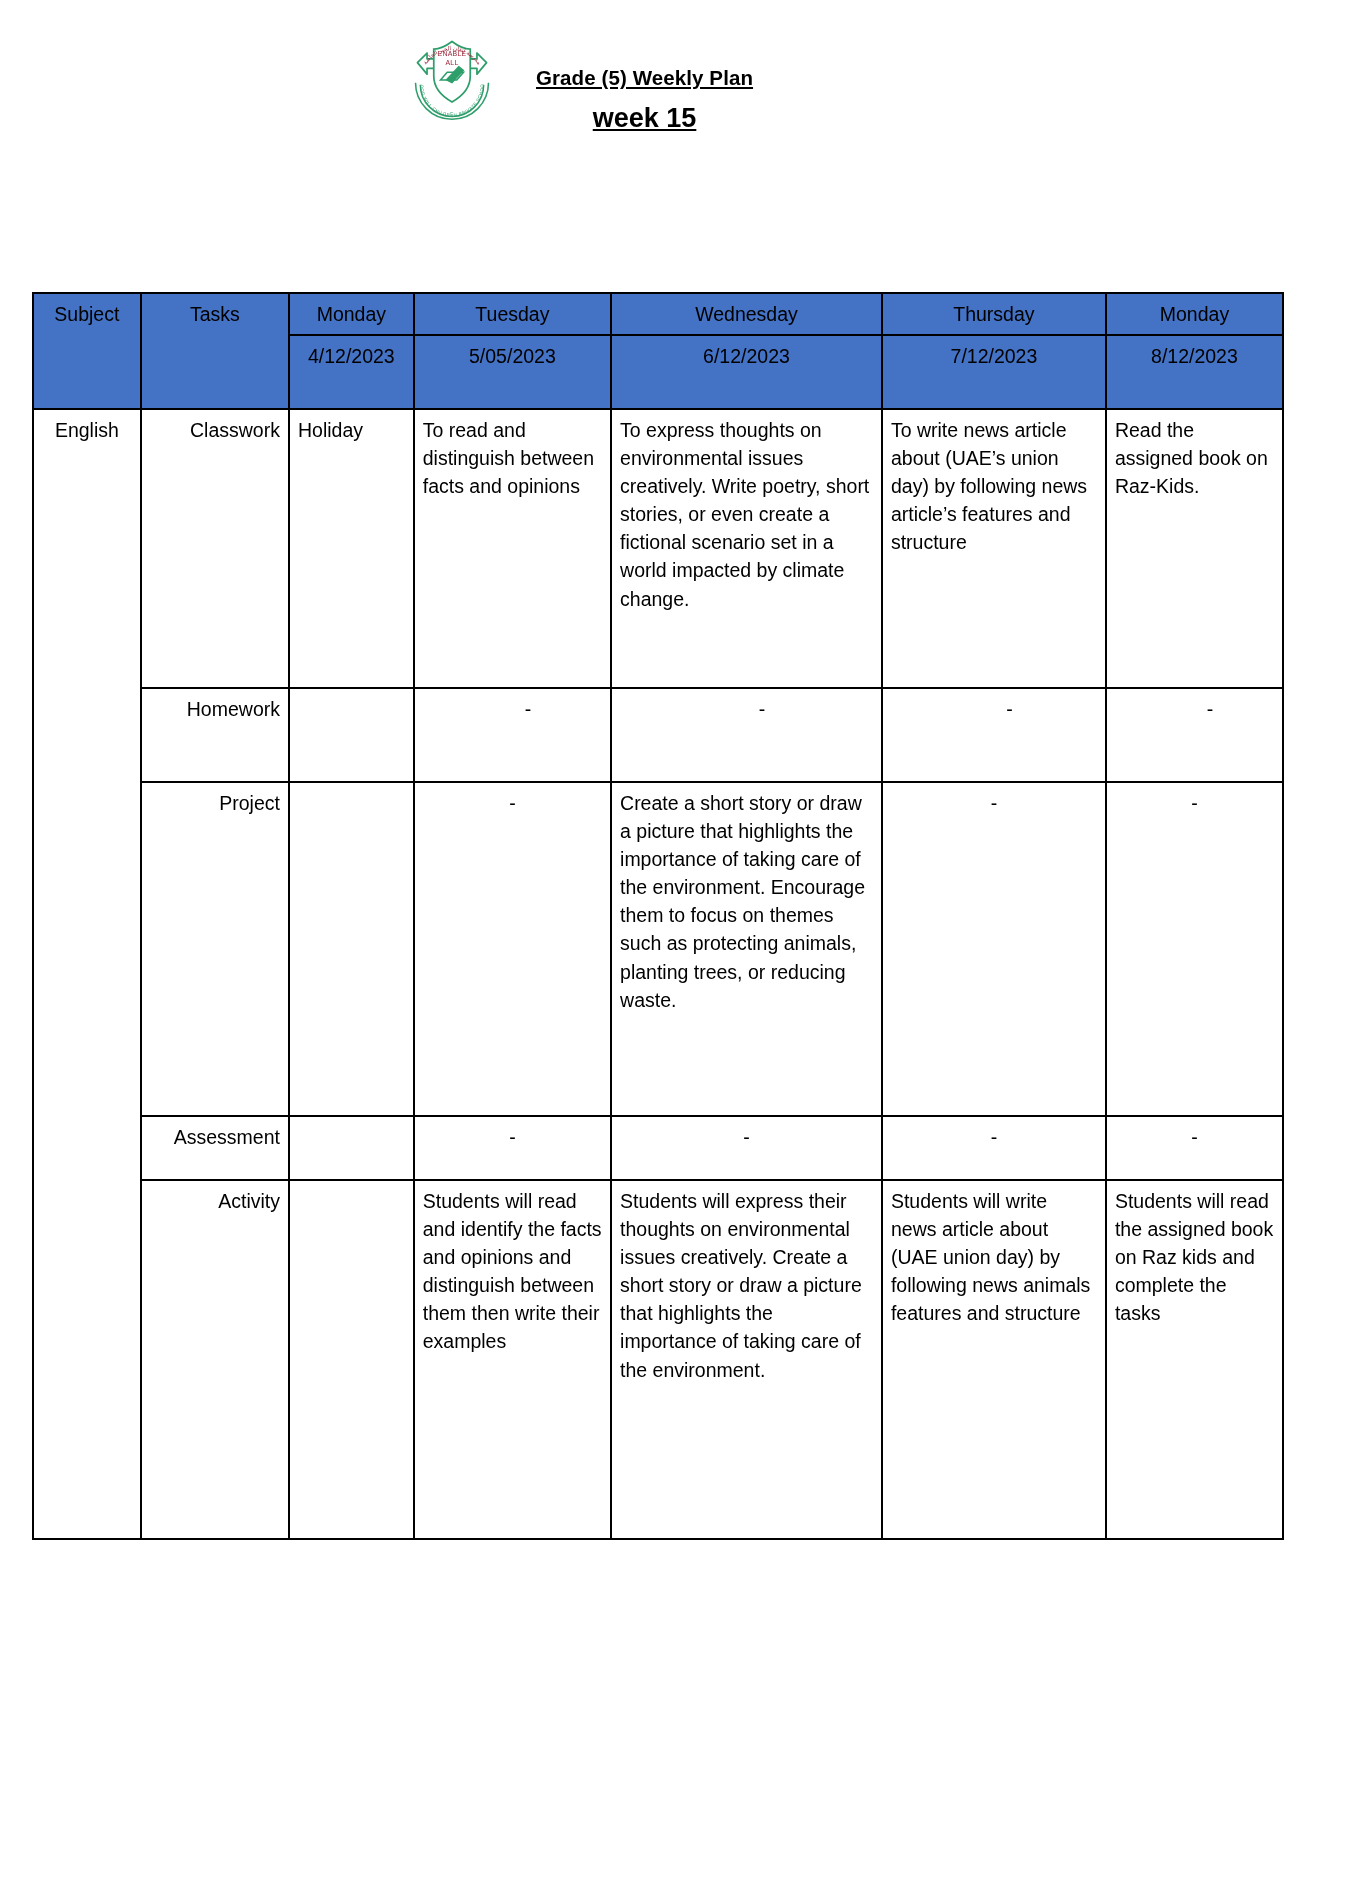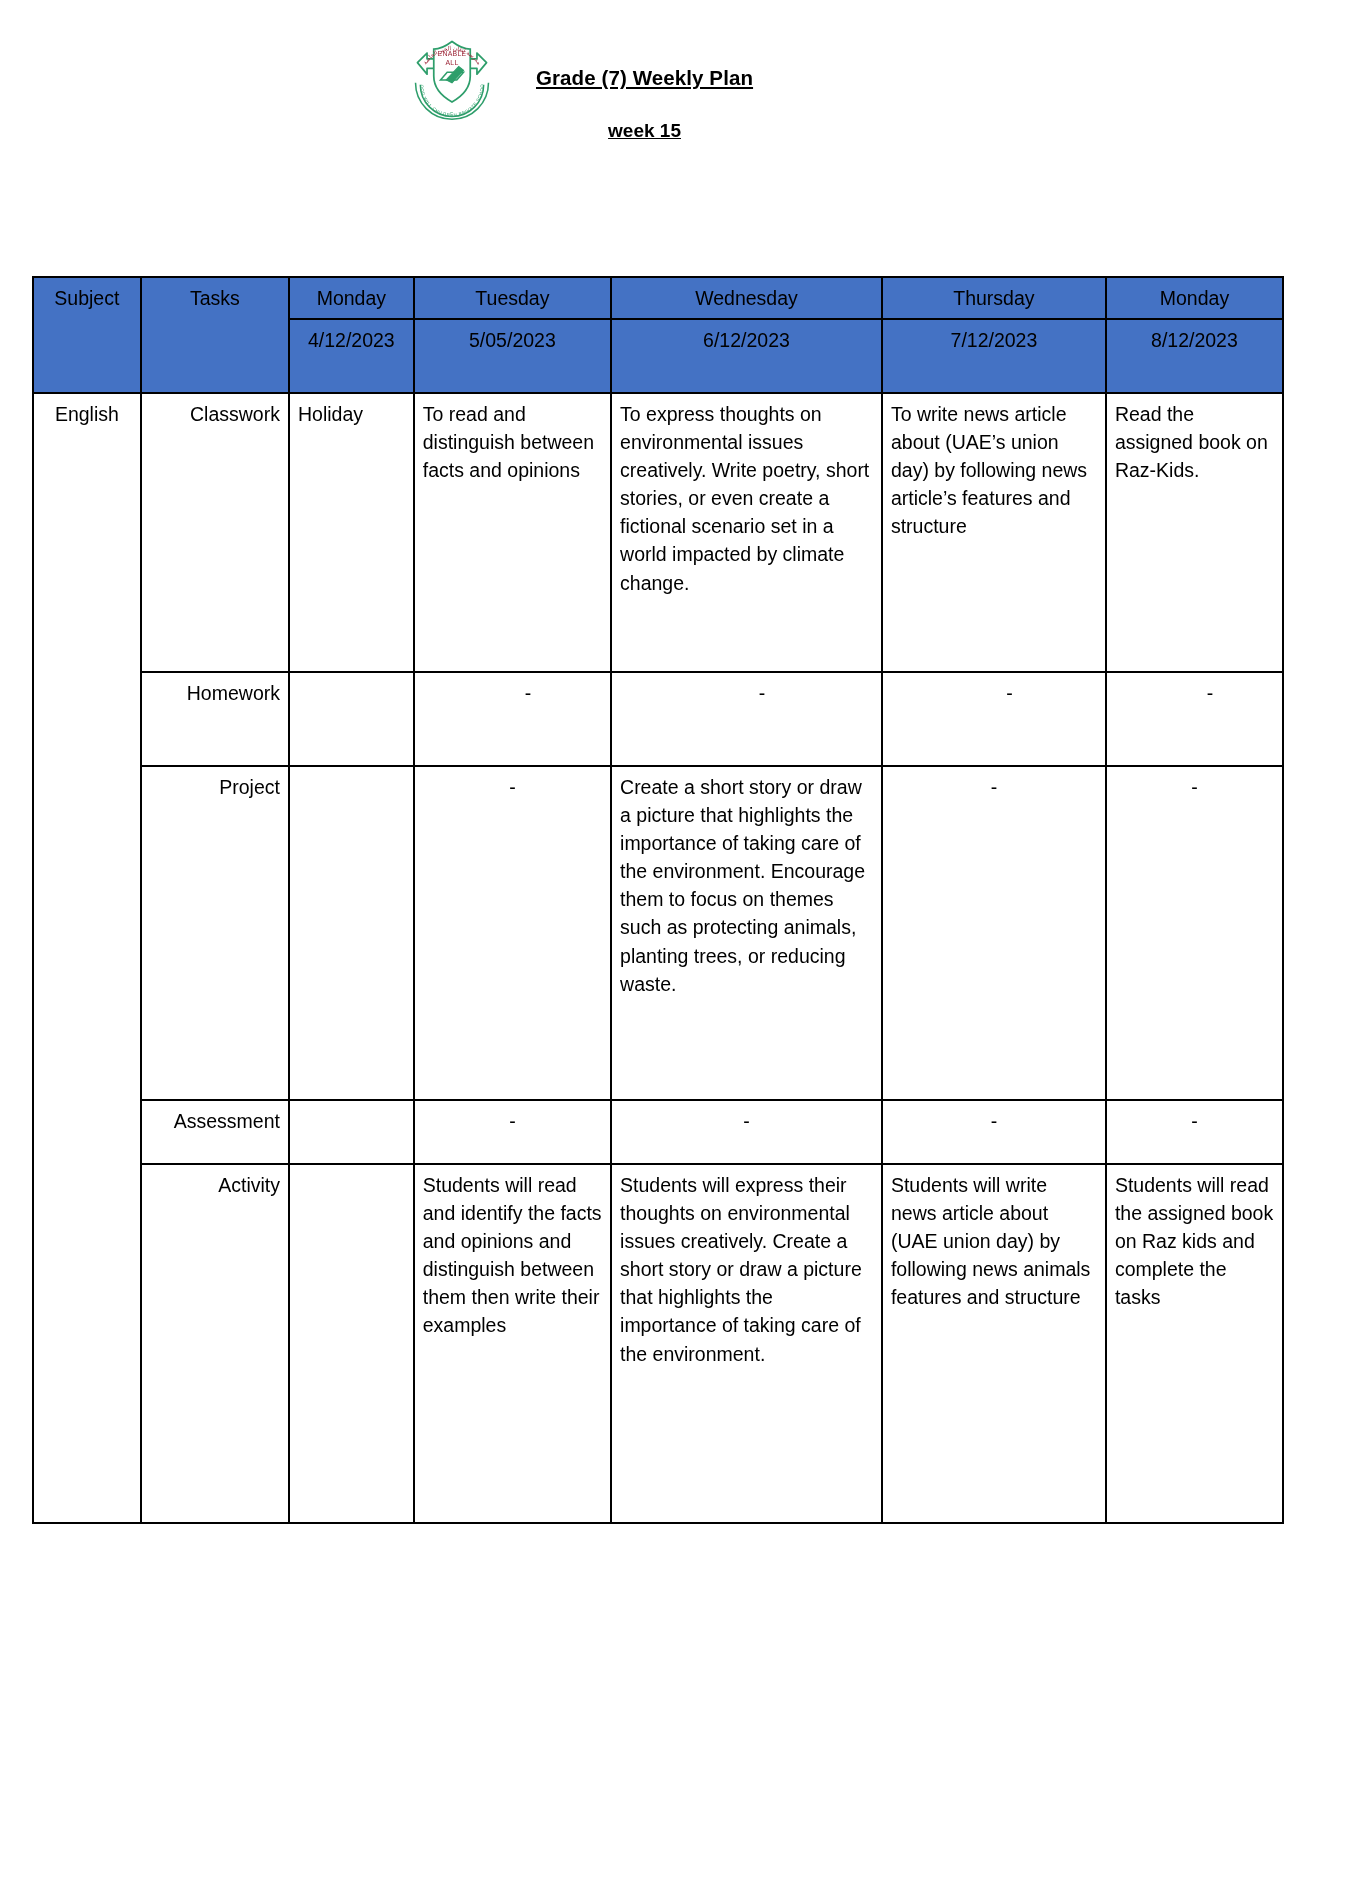--- a/index.html
+++ b/index.html
@@ -45,31 +45,31 @@
     text-align: center;
   }
   .doc-title {
     font-size: 20.5px;
     font-weight: bold;
     text-decoration: underline;
     letter-spacing: 0.1px;
     white-space: nowrap;
   }
   .doc-subtitle {
-    font-size: 19px;
+    font-size: 27px;
     font-weight: bold;
     text-decoration: underline;
-    margin-top: 30px;
+    margin-top: 13px;
   }
 
   
   .table-wrap {
     position: absolute;
     left: 32px;
-    top: 276px;
+    top: 292px;
     width: 1072px;
   }
   table.plan {
     border-collapse: collapse;
     width: 1252px;
     table-layout: fixed;
   }
   table.plan td, table.plan th {
     border: 2px solid #000000;
     vertical-align: top;
@@ -176,21 +176,21 @@
         <text font-family="'Liberation Sans',sans-serif" font-size="6" fill="#9B2335">
           <textPath href="#arcTop" startOffset="50%" text-anchor="middle">مدرسة إتقان الخير الخاصة</textPath>
         </text>
         <text font-family="'Liberation Sans',sans-serif" font-size="4.6" fill="#2E9E6B" letter-spacing="0.6">
           <textPath href="#arcBot" startOffset="50%" text-anchor="middle">GOOD WILL CHILDREN PRIVATE SCHOOL</textPath>
         </text>
       </svg>
     </div>
 
     <div class="title-block">
-      <div class="doc-title">Grade (7) Weekly Plan</div>
+      <div class="doc-title">Grade (5) Weekly Plan</div>
       <div class="doc-subtitle">week 15</div>
     </div>
   </div>
 
   <div class="table-wrap">
     <table class="plan">
       <colgroup>
         <col class="c-subject">
           <col class="c-tasks">
           <col class="c-mon">

